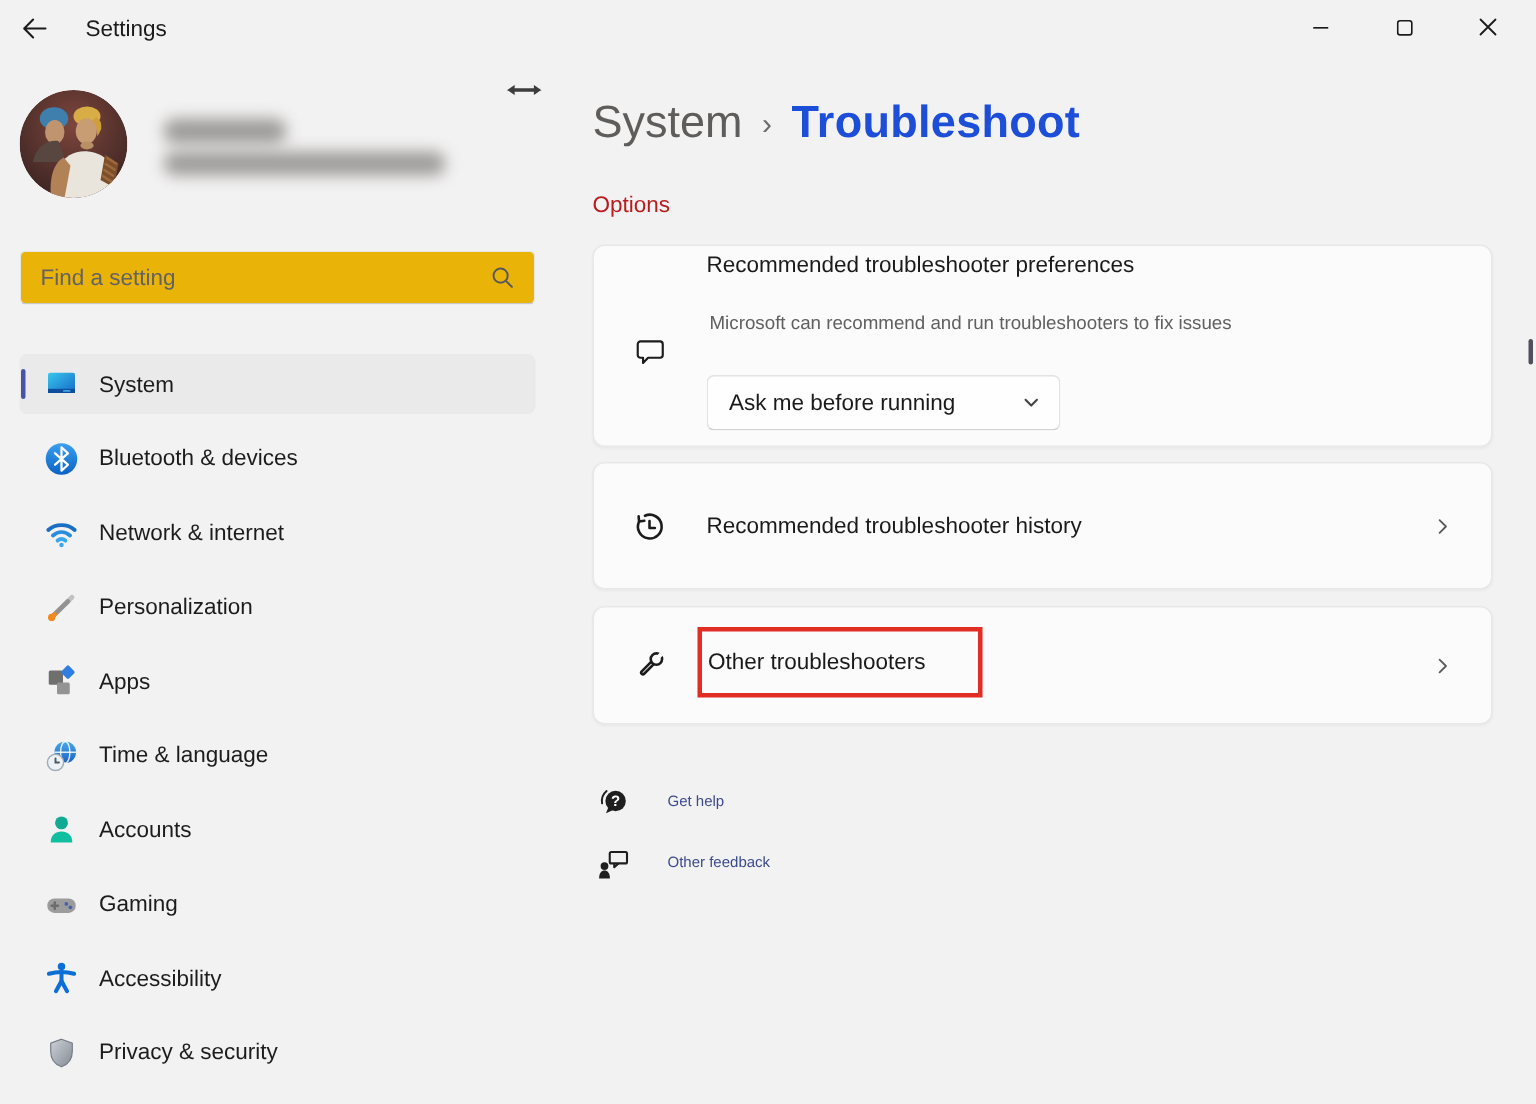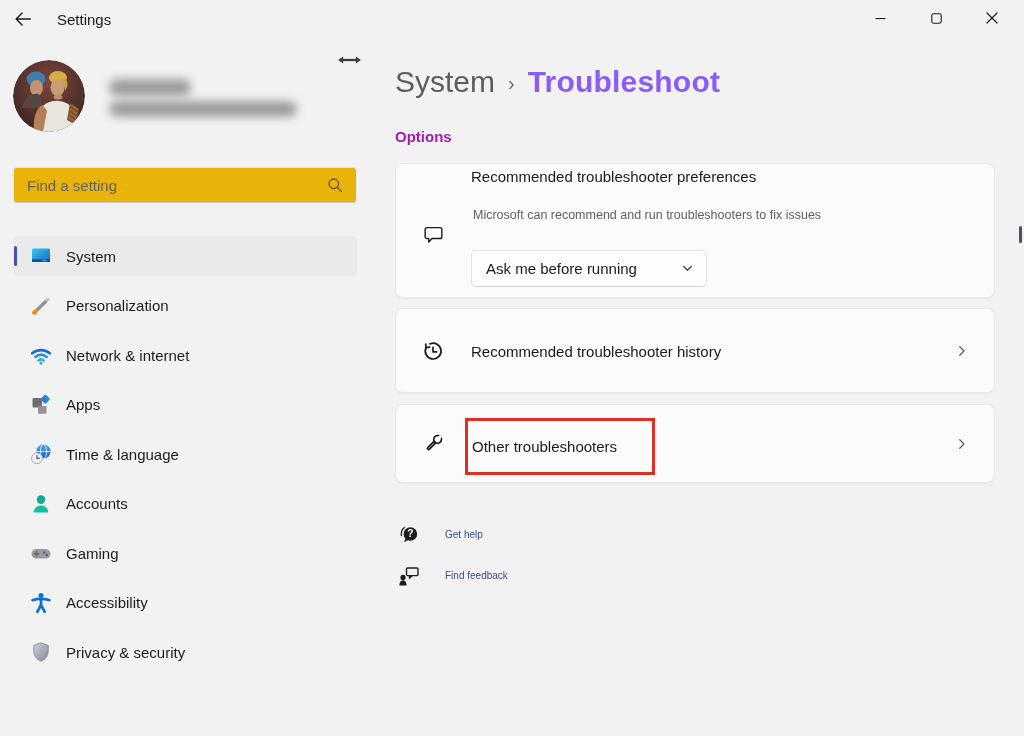--- a/index.html
+++ b/index.html
@@ -34,41 +34,41 @@
   .nav{position:absolute;left:13px;top:236px;width:344px;display:flex;flex-direction:column;gap:9.5px;}
   .nav-item{position:relative;height:40px;display:flex;align-items:center;padding-left:16px;box-sizing:border-box;border-radius:5px;}
   .nav-item.selected{background:var(--selected-bg,#eaeaea);}
   .nav-item.selected .accent-pill{position:absolute;left:1px;top:10px;width:3px;height:20px;border-radius:2px;background:var(--accent,#4a52a8);}
   .nav-icon{width:24px;height:24px;display:flex;align-items:center;justify-content:center;flex:0 0 24px;}
   .nav-label{margin-left:13px;font-size:15px;color:#1c1c1c;}
   
   .breadcrumb{position:absolute;left:395px;top:60px;height:44px;display:flex;align-items:center;}
   .crumb-parent{font-size:30px;color:#5f5d5b;}
   .crumb-sep{font-size:20px;color:#6d6b69;margin:2px 13px 0 13px;}
-  .crumb-current{font-size:30px;font-weight:700;color:#8b5cf6;letter-spacing:.2px;}
-  .options-label{position:absolute;left:395px;top:128px;font-size:15px;font-weight:700;color:#a21caf;}
+  .crumb-current{font-size:30px;font-weight:700;color:#1d4ed8;letter-spacing:.2px;}
+  .options-label{position:absolute;left:395px;top:128px;font-size:15px;font-weight:400;color:#b91c1c;}
   .card{position:absolute;left:395px;width:600px;background:#fbfbfb;border:1px solid #e8e8e8;
     border-radius:8px;box-sizing:border-box;box-shadow:0 1px 2px rgba(0,0,0,0.04);}
   .card1{top:163px;height:135px;}
   .card2{top:308px;height:85px;}
   .card3{top:404px;height:79px;}
   .card-icon{position:absolute;left:24px;width:26px;height:26px;display:flex;align-items:center;justify-content:center;}
   .card1 .card-icon{top:57px;}
   .card2 .card-icon{top:29px;}
   .card3 .card-icon{top:26px;}
   .card-title{position:absolute;left:75px;font-size:15px;color:#1a1a1a;white-space:nowrap;}
   .card1 .card-title{top:4px;}
   .card2 .card-title{top:50%;transform:translateY(-50%);text-align:center;}
   .card-desc{position:absolute;left:77px;top:44px;font-size:12.5px;color:#606060;}
   .dropdown{position:absolute;left:75px;top:86px;width:236px;height:37px;box-sizing:border-box;
     background:#fefefe;border:1px solid #e3e3e3;border-bottom-color:#d2d2d2;border-radius:5px;
     display:flex;align-items:center;padding:0 12px 0 14px;}
   .dropdown-value{font-size:15px;color:#1a1a1a;flex:1;}
   .chevron-right{position:absolute;right:24px;top:50%;transform:translateY(-50%);}
-  .red-box{position:absolute;left:69px;top:13px;width:190px;height:57px;box-sizing:border-box;
+  .red-box{position:absolute;left:69px;top:13px;width:190px;height:47px;box-sizing:border-box;
     border:3px solid var(--highlight-red,#e22d24);display:flex;align-items:center;padding-left:4px;}
   .red-box .card-title{position:static;transform:none;}
   .links{position:absolute;left:397px;top:522px;display:flex;flex-direction:column;gap:16px;}
   .link-row{display:flex;align-items:center;height:25px;}
   .link-icon{width:24px;height:24px;display:flex;align-items:center;justify-content:center;}
   .link-label{margin-left:24px;font-size:10px;color:var(--link,#3c4a8d);}
   .scroll-thumb{position:absolute;right:2px;top:226px;width:3px;height:17px;background:#50505c;border-radius:2px;}
   svg{display:block;}
 </style>
 </head>
@@ -164,43 +164,58 @@
             </linearGradient>
           </defs>
           <rect x="3" y="4.5" width="18" height="13.5" rx="1.3" fill="url(#sysg)"></rect>
           <rect x="3" y="15.2" width="18" height="2.8" fill="#0d4e9e"></rect>
           <rect x="13" y="16" width="5" height="1.2" rx=".6" fill="#3fa7e0"></rect>
         </svg>
     </span>
     <span class="nav-label">System</span>
   </div>
 
+  <div class="nav-item">
+    <span class="nav-icon">
+      <svg width="24" height="24" viewBox="0 0 24 24">
+          <defs>
+            <linearGradient id="btg" x1="0" y1="0" x2="0" y2="1">
+              <stop offset="0" stop-color="#3aa0f0"></stop>
+              <stop offset="1" stop-color="#0b62c4"></stop>
+            </linearGradient>
+          </defs>
+          <circle cx="12" cy="12" r="10.5" fill="url(#btg)"></circle>
+          <path d="M12 4.2 V19.8 L16.3 15.8 L7.7 8.2 M12 4.2 L16.3 8.2 L7.7 15.8" fill="none" stroke="#fff" stroke-width="1.5" stroke-linejoin="round" stroke-linecap="round"></path>
+        </svg>
+    </span>
+    <span class="nav-label">Bluetooth &amp; devices</span>
+  </div>
+
+  <div class="nav-item">
+    <span class="nav-icon">
+      <svg width="24" height="24" viewBox="0 0 24 24">
+          <path d="M3.2 10.3 C8 6 16 6 20.8 10.3" fill="none" stroke="#1a6ec4" stroke-width="2.6" stroke-linecap="round"></path>
+          <path d="M6.3 14 C9.8 11 14.2 11 17.7 14" fill="none" stroke="#2a8de0" stroke-width="2.6" stroke-linecap="round"></path>
+          <path d="M9.4 17.4 C11 16.1 13 16.1 14.6 17.4" fill="none" stroke="#3aa6ee" stroke-width="2.6" stroke-linecap="round"></path>
+          <circle cx="12" cy="20.3" r="1.5" fill="#3aa6ee"></circle>
+        </svg>
+    </span>
+    <span class="nav-label">Network &amp; internet</span>
+  </div>
 
   <div class="nav-item">
     <span class="nav-icon">
       <svg width="24" height="24" viewBox="0 0 24 24">
           <path d="M16.2 8 L19 5.2" stroke="#c2c2c2" stroke-width="3.2" stroke-linecap="round"></path>
           <path d="M6.5 17.5 L16.2 8" stroke="#929292" stroke-width="3.2" stroke-linecap="round"></path>
           <circle cx="5.4" cy="18.6" r="2.4" fill="#ef8a1d"></circle>
           <path d="M5.4 18.6 l2 -2" stroke="#ef8a1d" stroke-width="3" stroke-linecap="round"></path>
         </svg>
     </span>
     <span class="nav-label">Personalization</span>
-  </div>
-
-  <div class="nav-item">
-    <span class="nav-icon">
-      <svg width="24" height="24" viewBox="0 0 24 24">
-          <path d="M3.2 10.3 C8 6 16 6 20.8 10.3" fill="none" stroke="#1a6ec4" stroke-width="2.6" stroke-linecap="round"></path>
-          <path d="M6.3 14 C9.8 11 14.2 11 17.7 14" fill="none" stroke="#2a8de0" stroke-width="2.6" stroke-linecap="round"></path>
-          <path d="M9.4 17.4 C11 16.1 13 16.1 14.6 17.4" fill="none" stroke="#3aa6ee" stroke-width="2.6" stroke-linecap="round"></path>
-          <circle cx="12" cy="20.3" r="1.5" fill="#3aa6ee"></circle>
-        </svg>
-    </span>
-    <span class="nav-label">Network &amp; internet</span>
   </div>
 
   <div class="nav-item">
     <span class="nav-icon">
       <svg width="24" height="24" viewBox="0 0 24 24">
           <rect x="3.5" y="5" width="9.5" height="9.5" rx="1" fill="#6f6f6f"></rect>
           <rect x="9" y="13" width="8.5" height="7.8" rx="1" fill="#939393"></rect>
           <rect x="12.8" y="2.6" width="7" height="7" rx="1.2" fill="#2f7fe0" transform="rotate(45 16.3 6.1)"></rect>
         </svg>
     </span>
@@ -353,17 +368,17 @@
   </div>
   <div class="link-row">
     <span class="link-icon">
       <svg width="24" height="24" viewBox="0 0 24 24">
           <rect x="9.5" y="4" width="11.5" height="7.6" rx="1" fill="none" stroke="#1f1f1f" stroke-width="1.4"></rect>
           <path d="M12.5 11.6 v2.6 l2.8 -2.6" fill="none" stroke="#1f1f1f" stroke-width="1.4" stroke-linejoin="round"></path>
           <circle cx="6" cy="13.4" r="2.6" fill="#1f1f1f"></circle>
           <path d="M2.4 21.6 C2.4 17.9 4 16.3 6 16.3 C8 16.3 9.6 17.9 9.6 21.6 Z" fill="#1f1f1f"></path>
         </svg>
     </span>
-    <span class="link-label">Find feedback</span>
+    <span class="link-label">Other feedback</span>
   </div>
 </div>
 
 <div class="scroll-thumb"></div>
 
 </body></html>

